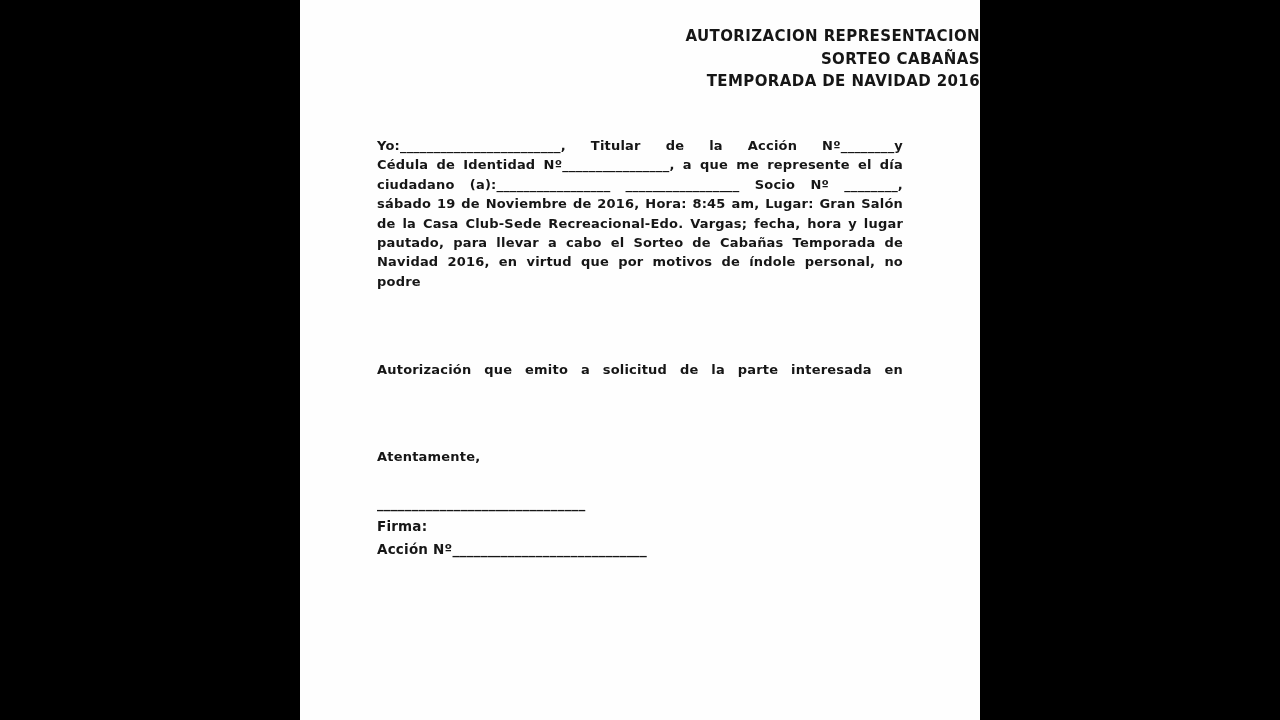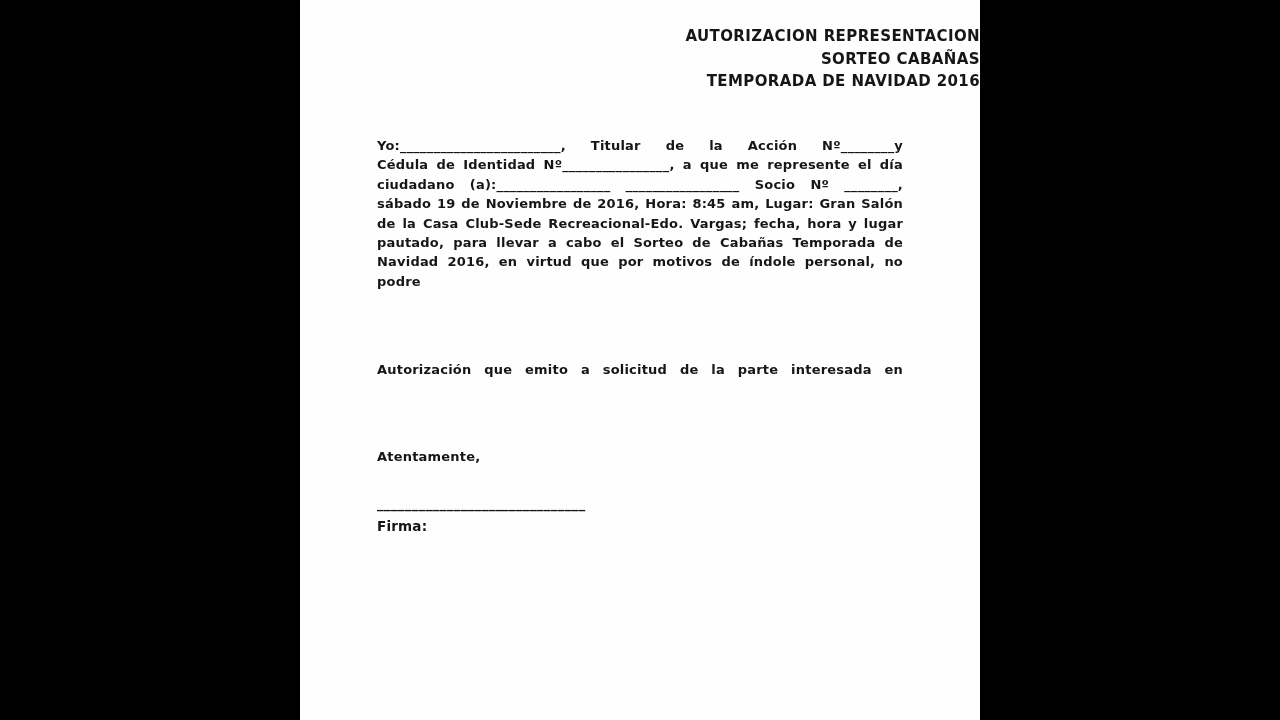--- a/index.html
+++ b/index.html
@@ -88,16 +88,17 @@
 
     <div class="para para2">
       <div class="jline">Autorización que emito a solicitud de la parte interesada en</div>
     </div>
 
     <div class="closing">Atentamente,</div>
 
     <div class="sig-block">
       <div>______________________________</div>
       <div>Firma:</div>
+      <div>Acción Nº____________________________</div>
     </div>
 
   </div>
 </div>
 
 </body></html>

